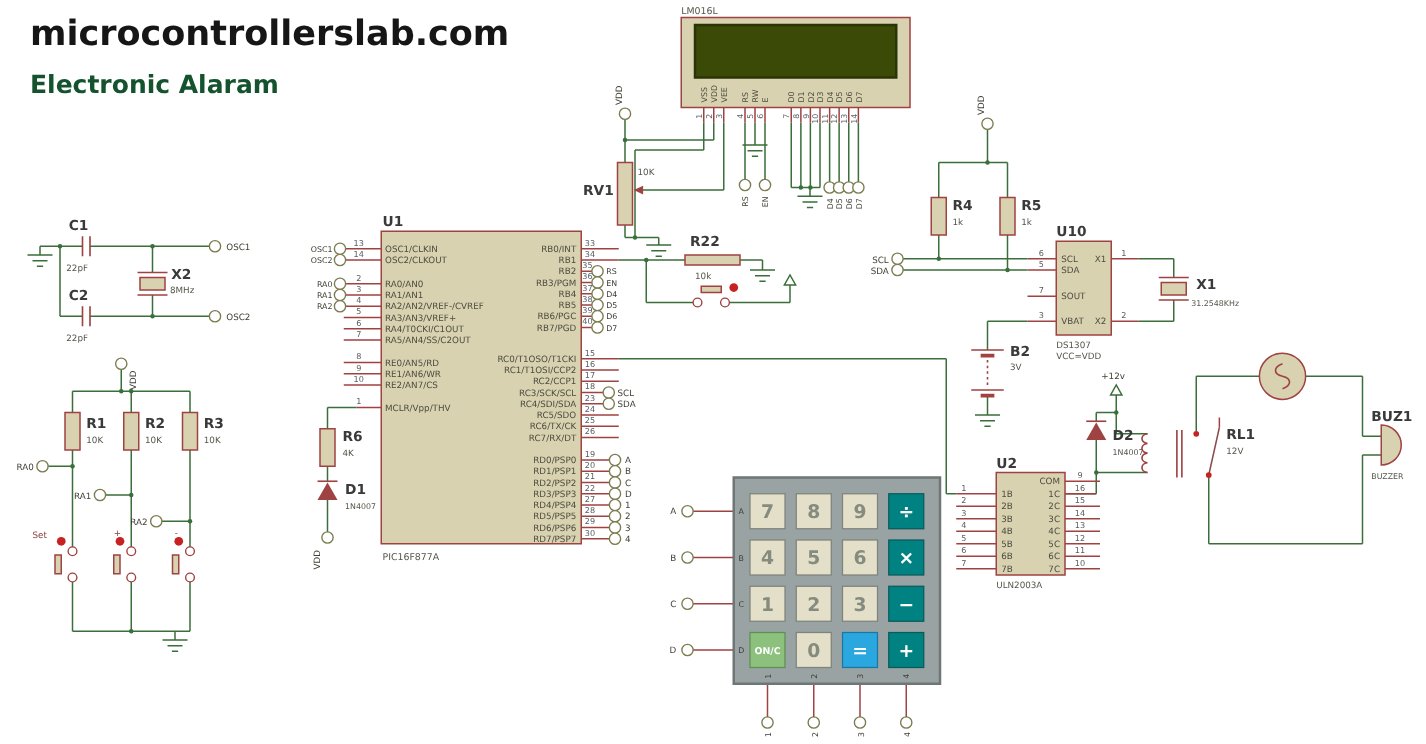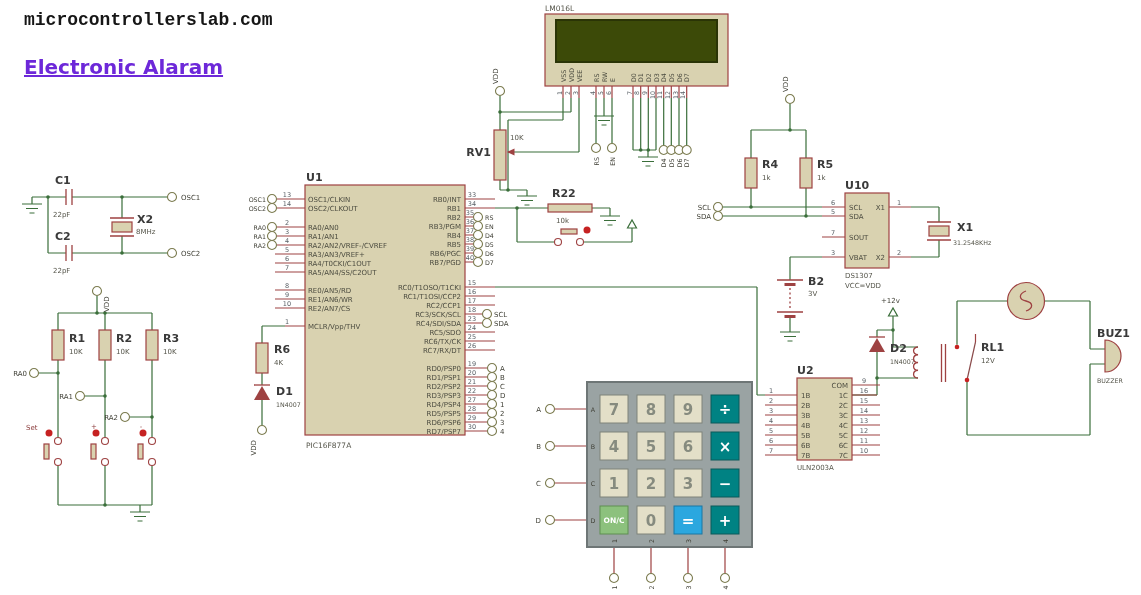--- a/index.html
+++ b/index.html
@@ -1,19 +1,19 @@
 <!DOCTYPE html>
 <html><head>
 <meta charset="utf-8">
 <style>
   html,body{margin:0;padding:0;background:#fff;}
   #stage{position:relative;width:1141px;height:595px;background:#ffffff;overflow:hidden;
          font-family:"DejaVu Sans",sans-serif;}
-  .title{position:absolute;left:24px;top:10px;font-size:18px;font-weight:bold;color:#161616;font-family:Liberation Mono, monospace;}
-  .subtitle{position:absolute;left:24px;top:55px;font-size:20px;font-weight:bold;color:#6d28d9;text-decoration:underline;}
+  .title{position:absolute;left:24px;top:10px;font-size:28px;font-weight:bold;color:#161616;}
+  .subtitle{position:absolute;left:24px;top:55px;font-size:20px;font-weight:bold;color:#14532d;}
   svg{position:absolute;left:0;top:0;}
   svg text{font-family:"DejaVu Sans",sans-serif;}
   .pn{font-size:7px;fill:#4c4c40;}
   .pu{font-size:6.5px;fill:#596066;text-anchor:middle;}
   .nu{font-size:6.3px;fill:#596066;}
   .rf{font-size:11px;font-weight:bold;fill:#3a3a3a;}
   .vl{font-size:7px;fill:#55554a;}
   .tl{font-size:7px;fill:#3f3f35;}
   .s6{font-size:6.3px;}
   .te{text-anchor:end;}

